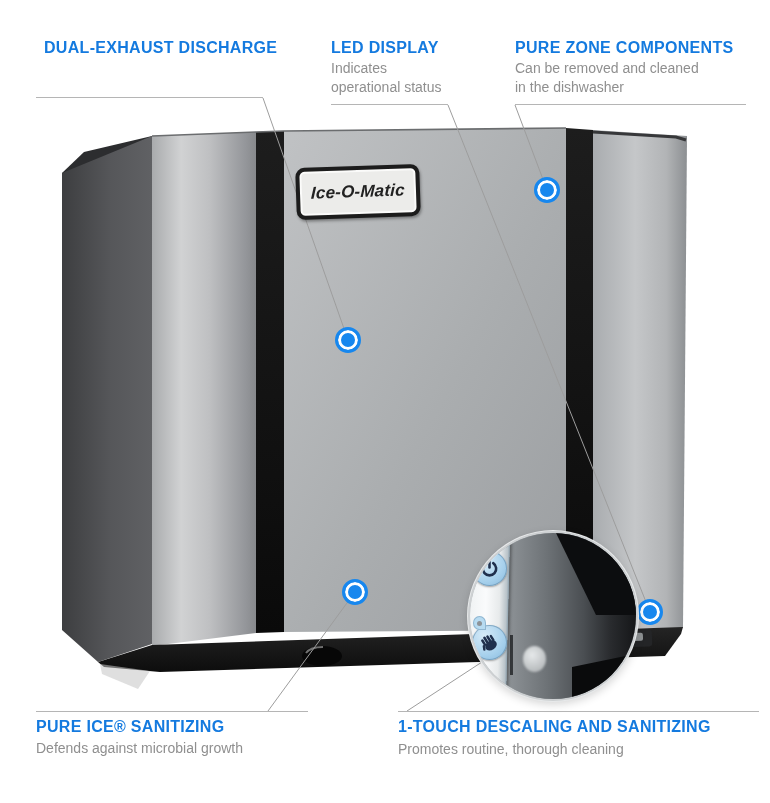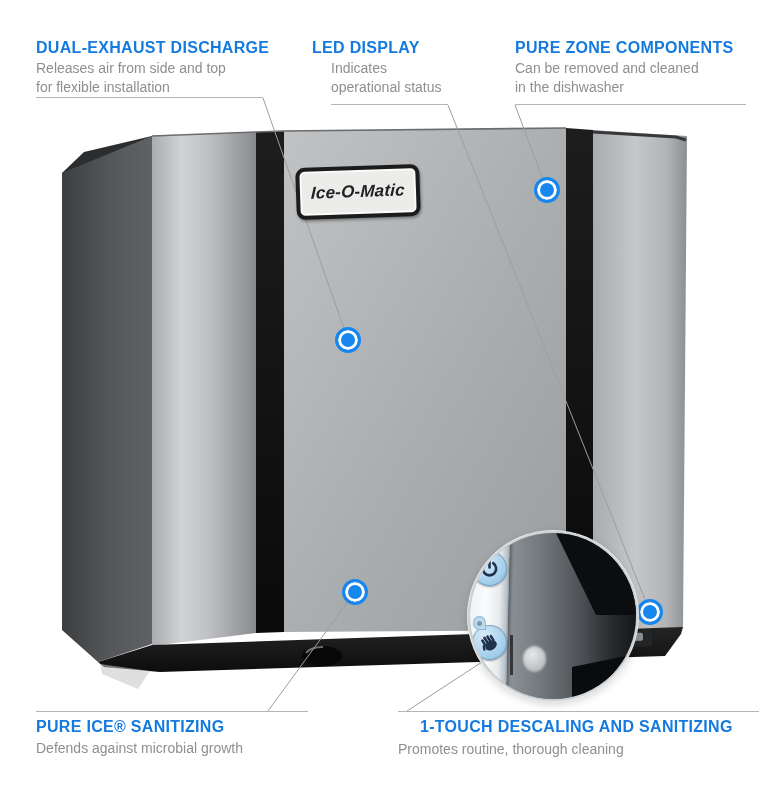--- a/index.html
+++ b/index.html
@@ -189,36 +189,34 @@
           <rect x="14.2" y="4.4" width="2.4" height="7.0" rx="1.2"></rect>
           <ellipse cx="10.6" cy="13.6" rx="6.2" ry="4.6"></ellipse>
           <rect x="2.2" y="9.0" width="2.4" height="6.0" rx="1.2" transform="rotate(24 3.4 12)"></rect>
         </g>
       </svg>
     </div>
     <div class="lens-tab t1"></div>
     <div class="lens-tab t2"></div>
   </div>
 
-  <div class="co-title" style="left:36px;top:39px;">DUAL-EXHAUST DISCHARGE</div>
-  <div class="co-desc" style="left:36px;top:59px;">Releases air from side and top
-for flexible installation</div>
+  <div class="co-title" style="left:44px;top:39px;">DUAL-EXHAUST DISCHARGE</div>
   <div class="rule" style="left:36px;top:97px;width:227px;"></div>
 
-  <div class="co-title" style="left:312px;top:39px;">LED DISPLAY</div>
+  <div class="co-title" style="left:331px;top:39px;">LED DISPLAY</div>
   <div class="co-desc" style="left:331px;top:59px;">Indicates
 operational status</div>
   <div class="rule" style="left:331px;top:104px;width:117px;"></div>
 
   <div class="co-title" style="left:515px;top:39px;">PURE ZONE COMPONENTS</div>
   <div class="co-desc" style="left:515px;top:59px;">Can be removed and cleaned
 in the dishwasher</div>
   <div class="rule" style="left:515px;top:104px;width:231px;"></div>
 
   <div class="rule" style="left:36px;top:711px;width:272px;"></div>
   <div class="co-title" style="left:36px;top:718px;">PURE ICE® SANITIZING</div>
   <div class="co-desc" style="left:36px;top:739px;">Defends against microbial growth</div>
 
   <div class="rule" style="left:398px;top:711px;width:361px;"></div>
-  <div class="co-title" style="left:420px;top:718px;">1-TOUCH DESCALING AND SANITIZING</div>
+  <div class="co-title" style="left:398px;top:718px;">1-TOUCH DESCALING AND SANITIZING</div>
   <div class="co-desc" style="left:398px;top:740px;">Promotes routine, thorough cleaning</div>
 
 </div>
 
 </body></html>

